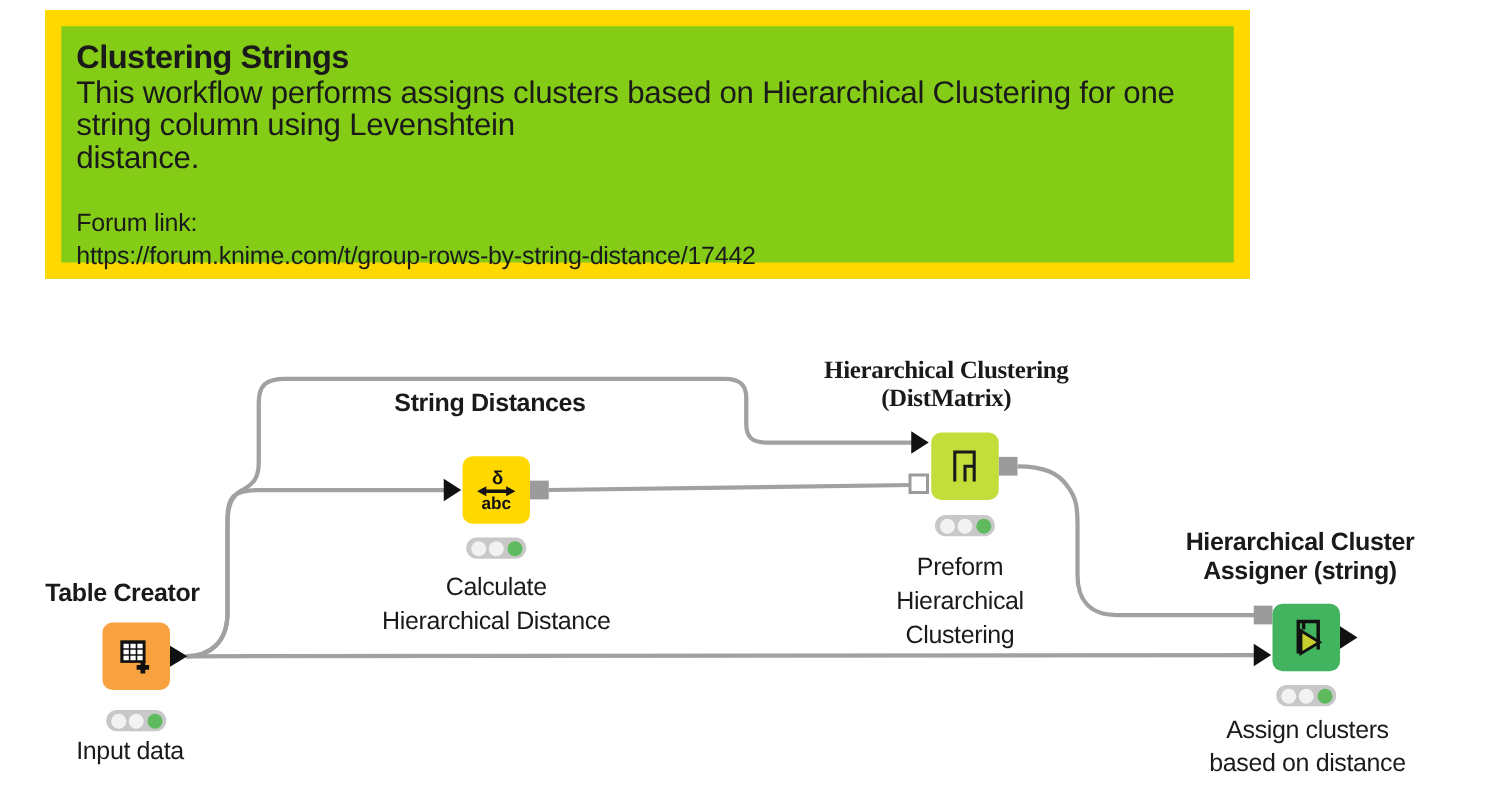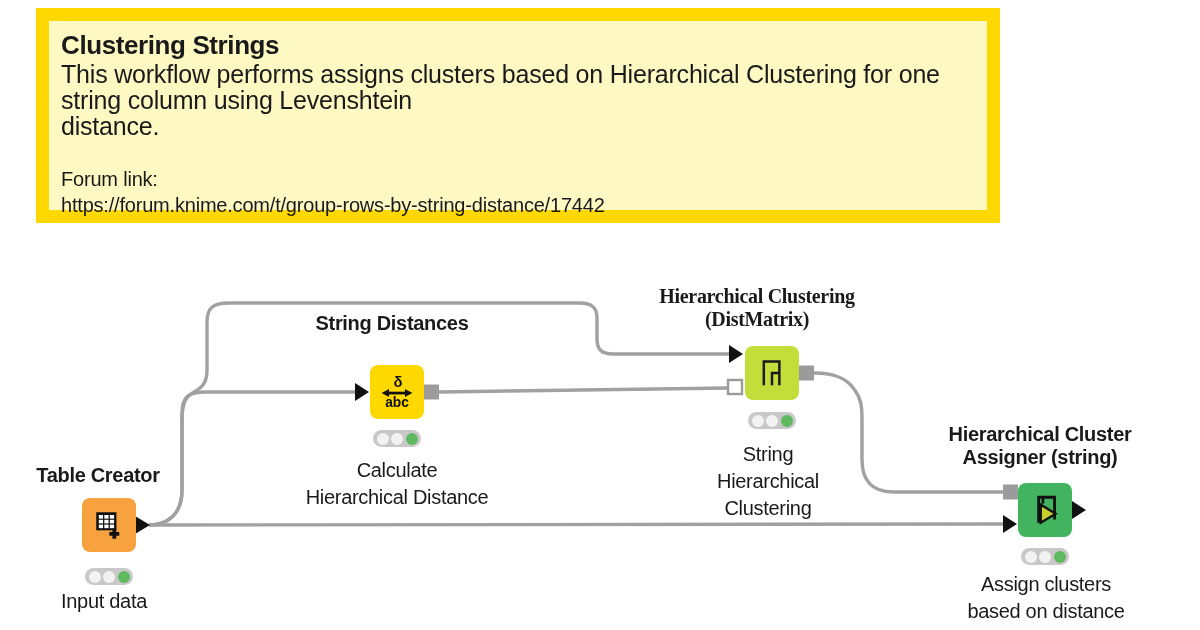--- a/index.html
+++ b/index.html
@@ -4,21 +4,21 @@
 <style>
   html,body{margin:0;padding:0;}
   body{
     width:1200px;height:630px;position:relative;overflow:hidden;
     background:#ffffff;color:#1a1a1a;
     font-family:"Liberation Sans", sans-serif;
   }
   
   .annotation{
     position:absolute;left:36px;top:8px;width:964px;height:215px;
-    box-sizing:border-box;border:13px solid #FFD800;background:#fef9c3;
+    box-sizing:border-box;border:13px solid #FFD800;background:#84cc16;
     padding:3px 12px;
   }
   .annotation-title{font-size:26px;font-weight:bold;margin:6px 0 0 0;letter-spacing:-0.4px;}
   .annotation-body{font-size:25px;line-height:26px;white-space:pre-line;letter-spacing:-0.2px;}
   .annotation-forum{margin-top:27px;font-size:20px;line-height:26px;white-space:pre-line;letter-spacing:-0.2px;}
   
   svg.wires{position:absolute;left:0;top:0;}
   .node{
     position:absolute;width:54px;height:54px;border-radius:8px;
     display:flex;align-items:center;justify-content:center;
@@ -139,17 +139,17 @@
 </div>
 <div class="traffic" style="left:1021px;top:548px;">
   <span class="dot"></span>
     <span class="dot"></span>
     <span class="dot green"></span>
 </div>
 
 <div class="node-annotation" style="left:-46px;top:588px;">Input data</div>
 <div class="node-annotation" style="left:247px;top:457px;">Calculate
 Hierarchical Distance</div>
-<div class="node-annotation" style="left:618px;top:441px;">String
+<div class="node-annotation" style="left:618px;top:441px;">Preform
 Hierarchical
 Clustering</div>
 <div class="node-annotation" style="left:896px;top:571px;">Assign clusters
 based on distance</div>
 
 </body></html>

